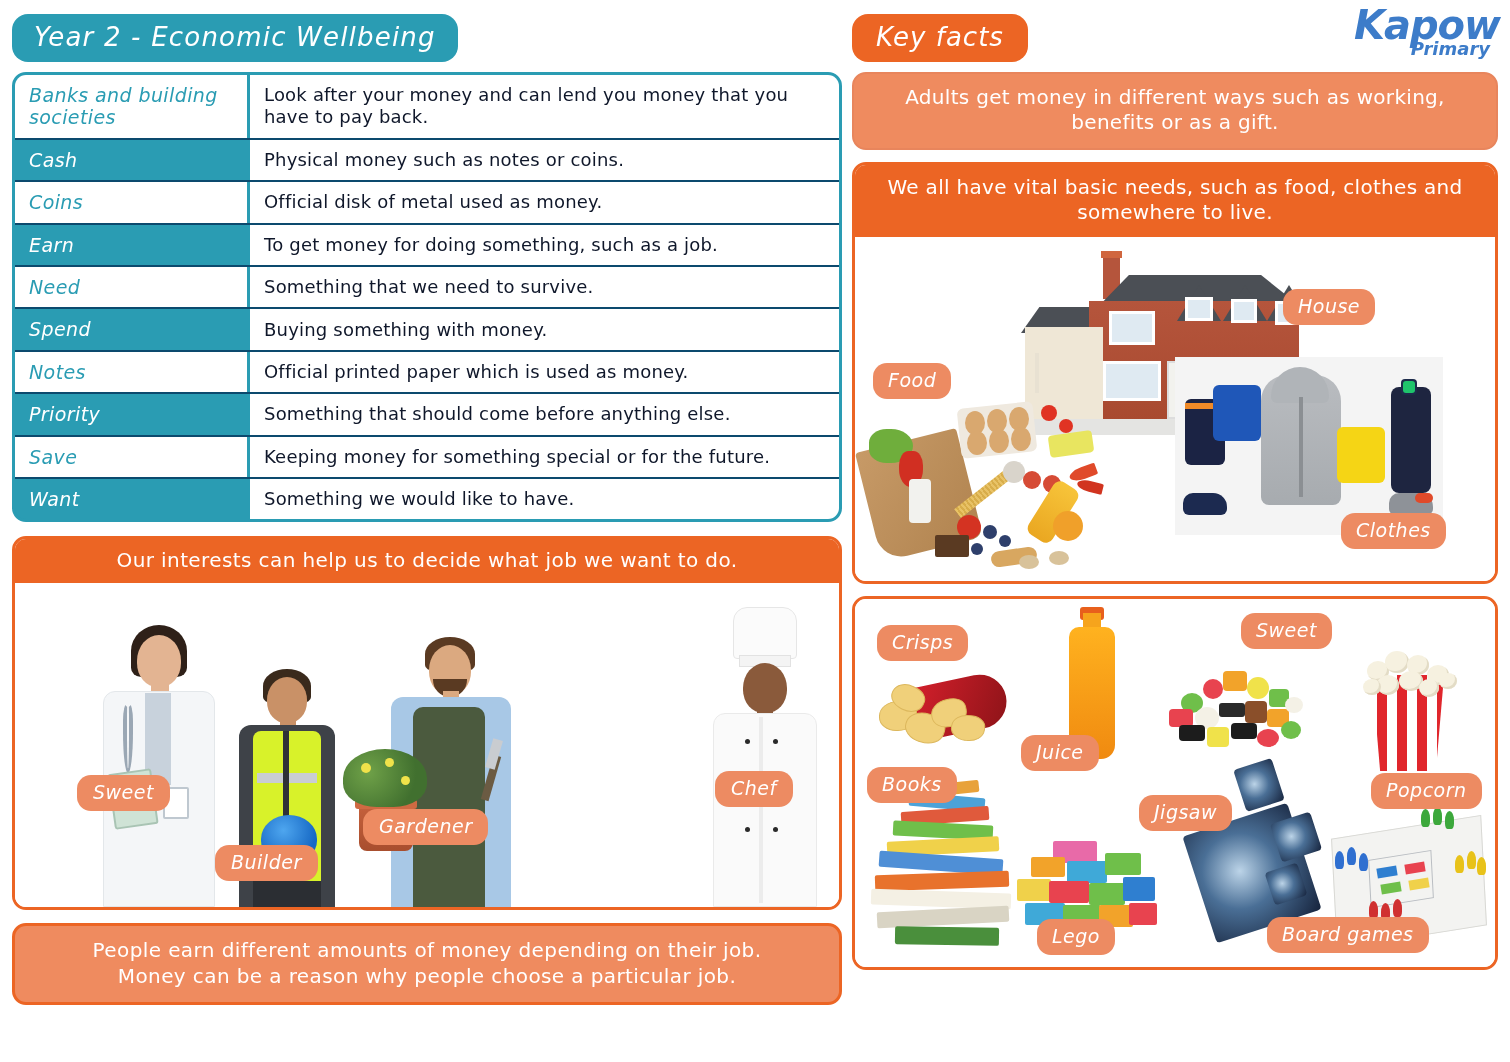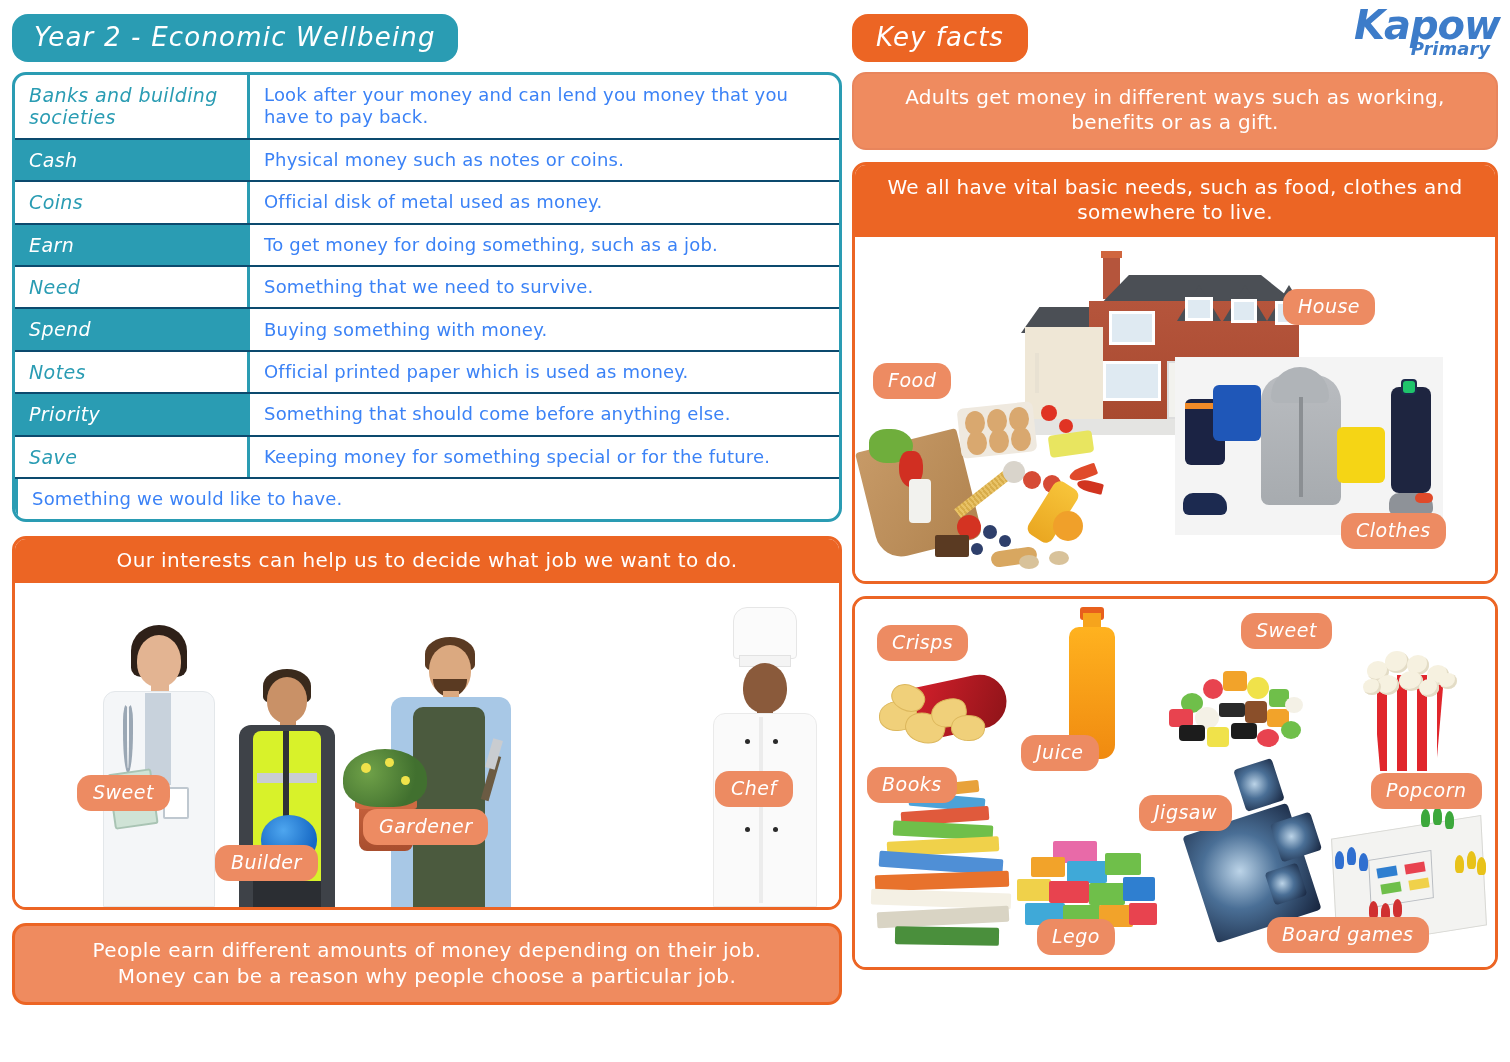--- a/index.html
+++ b/index.html
@@ -69,21 +69,21 @@
     font-style: italic;
     line-height: 1.18;
     display: flex;
     flex-direction: column;
     justify-content: center;
     letter-spacing: .4px;
   }
   .vdef {
     flex: 1 1 auto;
     background: #ffffff;
-    color: #3b82f6;
+    color: #0f172a;
     padding: 9px 10px 9px 14px;
     font-size: 18px;
     line-height: 1.22;
     display: flex;
     flex-direction: column;
     justify-content: center;
     border-left: 3px solid #2a9cb3;
     letter-spacing: .2px;
   }
   .vrow.light .vterm { background: #ffffff; color: #2a9cb3; }
@@ -511,20 +511,21 @@
         <div class="vterm">Priority</div>
         <div class="vdef">Something that should come before anything else.</div>
       </div>
 
       <div class="vrow light">
         <div class="vterm">Save</div>
         <div class="vdef">Keeping money for something special or for the future.</div>
       </div>
 
       <div class="vrow dark">
+        <div class="vterm">Want</div>
         <div class="vdef">Something we would like to have.</div>
       </div>
 
     </div>
 
     
     <div class="jobs-card">
       <div class="jobs-header">Our interests can help us to decide what job we want to do.</div>
 
       <div class="jobs-body">

